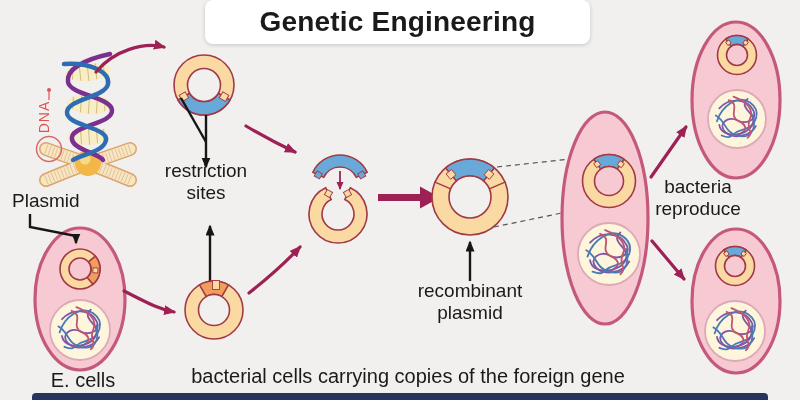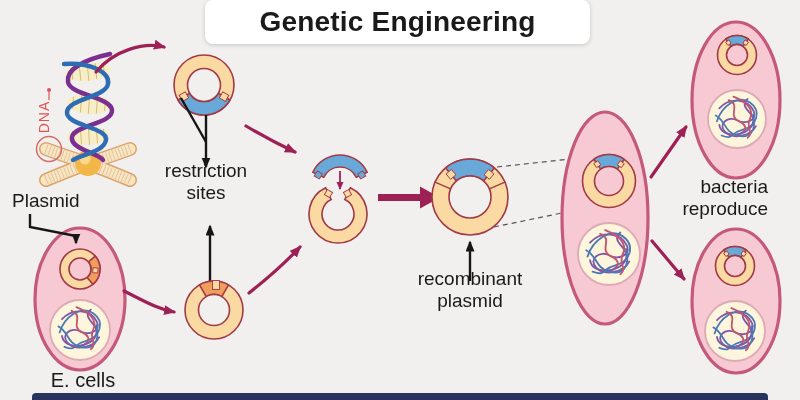--- a/index.html
+++ b/index.html
@@ -6,22 +6,22 @@
   body{font-family:"Liberation Sans",sans-serif;background:#e8e6e5;}
   .stage{position:relative;width:800px;height:400px;overflow:hidden;background:var(--background,#f2f0ef);}
   .stage svg{position:absolute;left:0;top:0;}
   .title-card{position:absolute;left:205px;top:0;width:385px;height:44px;background:var(--title_bg,#fff);
     border-radius:8px;box-shadow:0 1px 4px rgba(0,0,0,.18);display:flex;align-items:center;justify-content:center;}
   .title-card h1{margin:15px;font-size:28px;font-weight:700;color:var(--text,#1a1a1a);letter-spacing:.2px;}
   .lbl{position:absolute;color:var(--text,#1a1a1a);white-space:pre-line;text-align:center;line-height:1.16;}
   .lbl-plasmid{left:12px;top:190px;font-size:19px;text-align:left;}
   .lbl-restriction{left:136px;top:160px;width:140px;font-size:19px;}
   .lbl-ecoli{left:33px;top:369px;width:100px;font-size:20px;}
-  .lbl-recombinant{left:400px;top:268px;width:140px;font-size:19px;}
-  .lbl-reproduce{left:628px;top:176px;width:140px;font-size:19px;text-align:right;}
+  .lbl-recombinant{left:400px;top:280px;width:140px;font-size:19px;}
+  .lbl-reproduce{left:628px;top:176px;width:140px;font-size:19px;}
   .lbl-caption{left:158px;top:365px;width:500px;font-size:20px;}
   .bottom-bar{position:absolute;left:32px;right:32px;bottom:0;height:7px;background:var(--navy_bar,#26345e);
     border-radius:4px 4px 0 0;}
   
   .ring-body{fill:var(--plasmid_fill,#fbd9a2);stroke:var(--plasmid_outline,#a03a46);stroke-width:1.6;}
   .ring-hole{fill:var(--background,#f2f0ef);stroke:var(--plasmid_outline,#a03a46);stroke-width:1.6;}
   .ring-hole-cell{fill:var(--cell_fill,#f7c9d3);stroke:var(--plasmid_outline,#a03a46);stroke-width:1.6;}
   .seg-blue{fill:var(--gene_blue,#68a9d9);stroke:var(--plasmid_outline,#a03a46);stroke-width:1.6;stroke-linejoin:round;}
   .seg-orange{fill:var(--gene_orange,#f09d5d);stroke:var(--plasmid_outline,#a03a46);stroke-width:1.6;stroke-linejoin:round;}
   .notch-cream{fill:var(--plasmid_fill,#fbd9a2);stroke:var(--plasmid_outline,#a03a46);stroke-width:.9;}
@@ -255,14 +255,15 @@
     <h1>Genetic Engineering</h1>
   </div>
   <div class="lbl lbl-plasmid">Plasmid</div>
   <div class="lbl lbl-restriction">restriction
 sites</div>
   <div class="lbl lbl-ecoli">E. cells</div>
   <div class="lbl lbl-recombinant">recombinant
 plasmid</div>
   <div class="lbl lbl-reproduce">bacteria
 reproduce</div>
+  <div class="lbl lbl-caption">bacterial cells carrying copies of the foreign gene</div>
   <div class="bottom-bar"></div>
 </div>
 
 </body></html>

